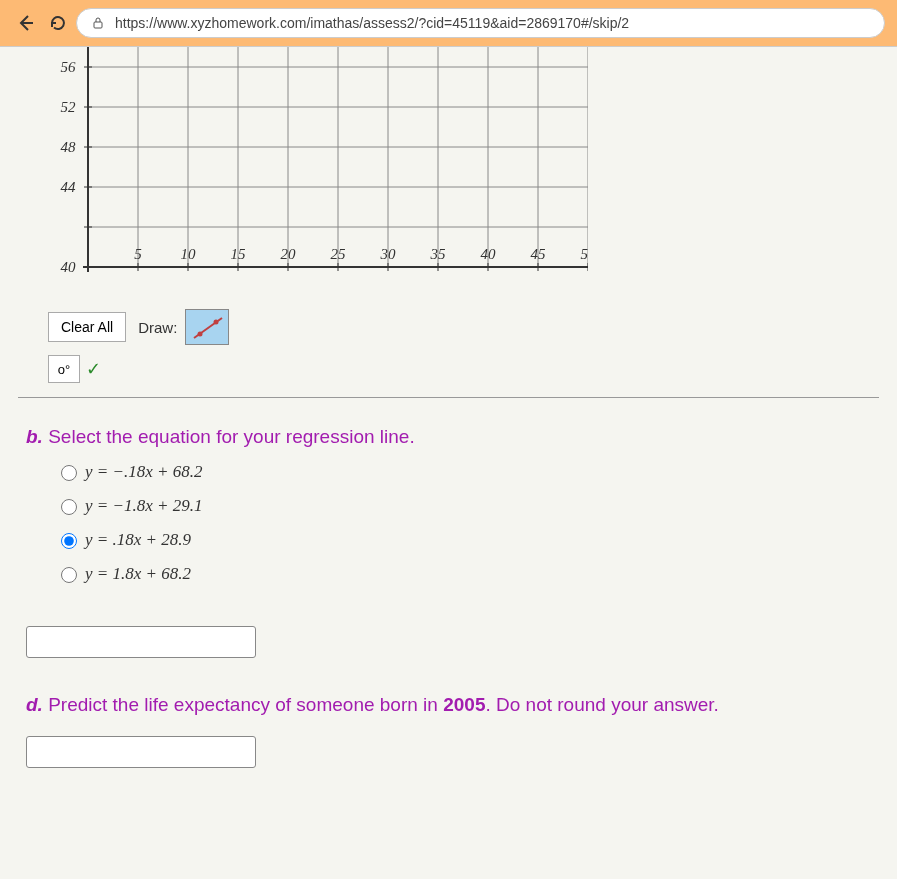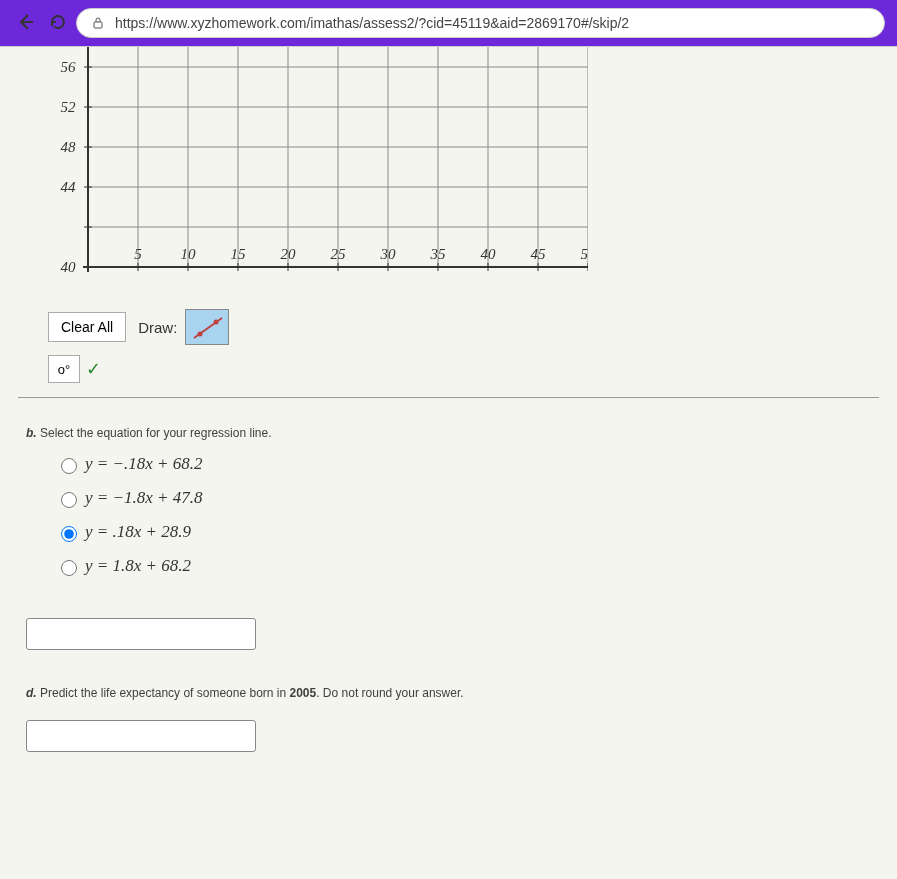--- a/index.html
+++ b/index.html
@@ -4,23 +4,23 @@
   <style>
     * { box-sizing: border-box; }
     body {
       margin: 0;
       font-family: Arial, sans-serif;
       background: #f5f5f0;
       color: #333;
     }
     .browser-toolbar {
       display: flex;
-      align-items: flex-start;
+      align-items: center;
       padding: 8px 12px;
-      background: #6d28d9;
+      background: #fdba74;
       border-bottom: 1px solid #ccc;
       gap: 4px;
     }
     .nav-btn {
       background: none;
       border: none;
       cursor: pointer;
       padding: 4px;
       display: flex;
       align-items: center;
@@ -91,29 +91,29 @@
       justify-content: center;
       font-size: 13px;
     }
     .checkmark { color: #2a8a2a; font-size: 18px; }
     .divider {
       border-top: 1px solid #999;
       margin: 14px 0 28px 0;
     }
     .question-block { margin: 0 8px 30px 8px; }
     .question-text {
-      font-size: 12px;
+      font-size: 19px;
       margin-bottom: 14px;
-      color: #404040;
+      color: #a21caf;
     }
     .question-text .bold-label { font-style: italic; font-weight: bold; }
     .radio-group { margin-left: 30px; }
     .radio-row {
       display: flex;
-      align-items: flex-end;
+      align-items: flex-start;
       margin-bottom: 14px;
       font-size: 16px;
     }
     .radio-row input[type="radio"] {
       width: 16px;
       height: 16px;
       margin-right: 8px;
       cursor: pointer;
     }
     .radio-row .eq {
@@ -249,21 +249,21 @@
       <span class="bold-label">b.</span>
       <span>Select the equation for your regression line.</span>
     </div>
     <div class="radio-group">
       <label class="radio-row">
         <input type="radio" name="qb" style="">
         <span class="eq">y = −.18x + 68.2</span>
       </label>
       <label class="radio-row">
         <input type="radio" name="qb" style="">
-        <span class="eq">y = −1.8x + 47.8</span>
+        <span class="eq">y = −1.8x + 29.1</span>
       </label>
       <label class="radio-row">
         <input type="radio" name="qb" checked="" style="">
         <span class="eq">y = .18x + 28.9</span>
       </label>
       <label class="radio-row">
         <input type="radio" name="qb" style="">
         <span class="eq">y = 1.8x + 68.2</span>
       </label>
     </div>

